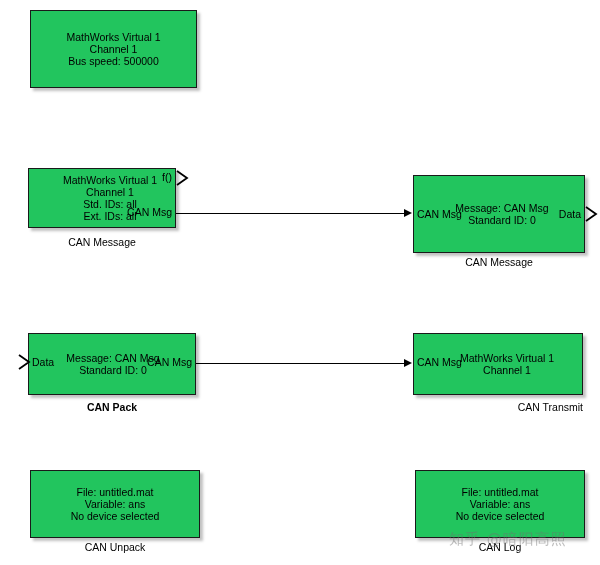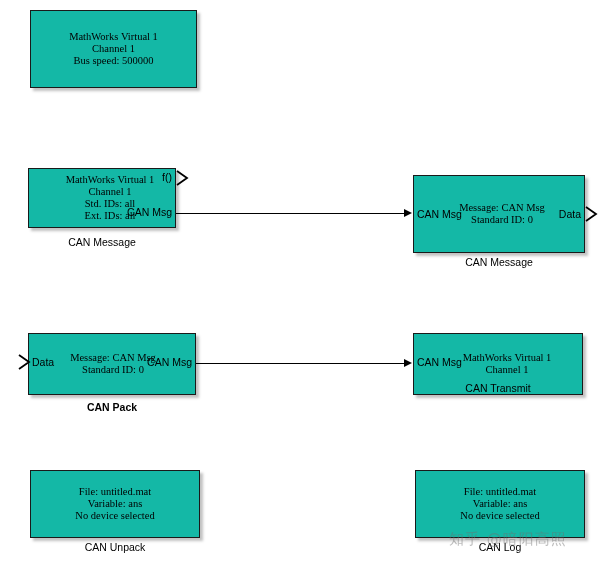--- a/index.html
+++ b/index.html
@@ -13,24 +13,23 @@
     height: 565px;
     background: #ffffff;
     overflow: hidden;
     font-family: "Liberation Sans", sans-serif;
   }
 
   
   .block {
     position: absolute;
     box-sizing: border-box;
-    background: #14b8a6;
+    background: #22c55e;
     border: 1.6px solid #1a1a1a;
     box-shadow: 2.5px 2.5px 2.5px rgba(120,120,120,0.45);
-    font-family: Liberation Serif, serif;
   }
   .block-body {
     position: absolute;
     inset: 0;
     display: flex;
     flex-direction: column;
     align-items: center;
     justify-content: center;
   }
   .block-text {
@@ -165,21 +164,21 @@
   <div class="wire" style="left:196px; top:363px; width:210px;"></div>
   <div class="wire-head" style="left:404px; top:359px;"></div>
 
   <div class="block" style="left:413px; top:333px; width:170px; height:62px;">
     <div class="block-body">
       <div class="block-text" style="margin-left:18px;">MathWorks Virtual 1
 Channel 1</div>
     </div>
   </div>
   <div class="port-label left" style="left:417px; top:356px; width:56px;">CAN Msg</div>
-  <div class="caption" style="left:413px; top:382px; width:170px;">CAN Transmit</div>
+  <div class="caption" style="left:413px; top:401px; width:170px;text-align:right;">CAN Transmit</div>
 
   <div class="block" style="left:30px; top:470px; width:170px; height:68px;">
     <div class="block-body">
       <div class="block-text">File: untitled.mat
 Variable: ans
 No device selected</div>
     </div>
   </div>
   <div class="caption" style="left:30px; top:541px; width:170px;">CAN Unpack</div>
 

